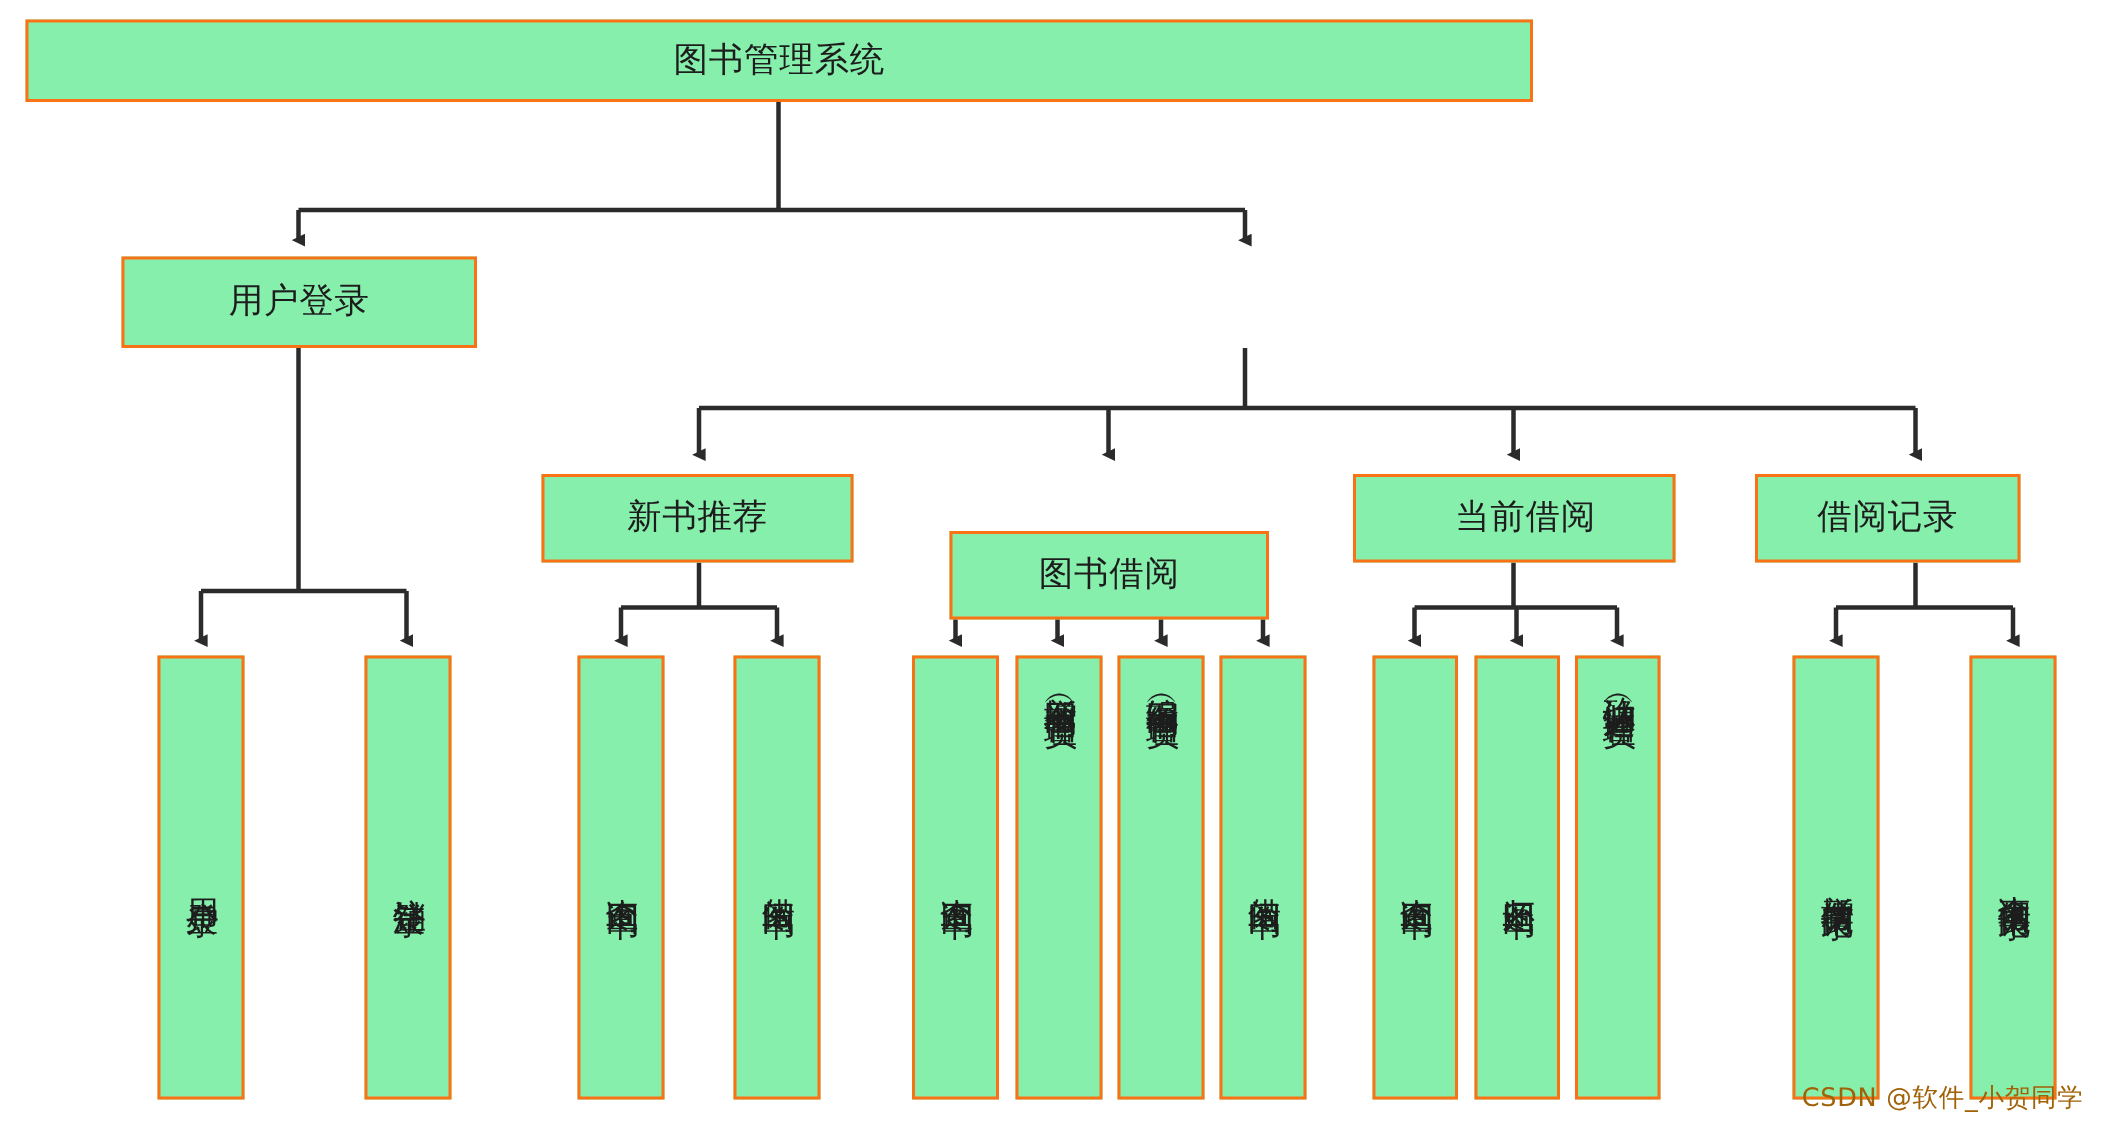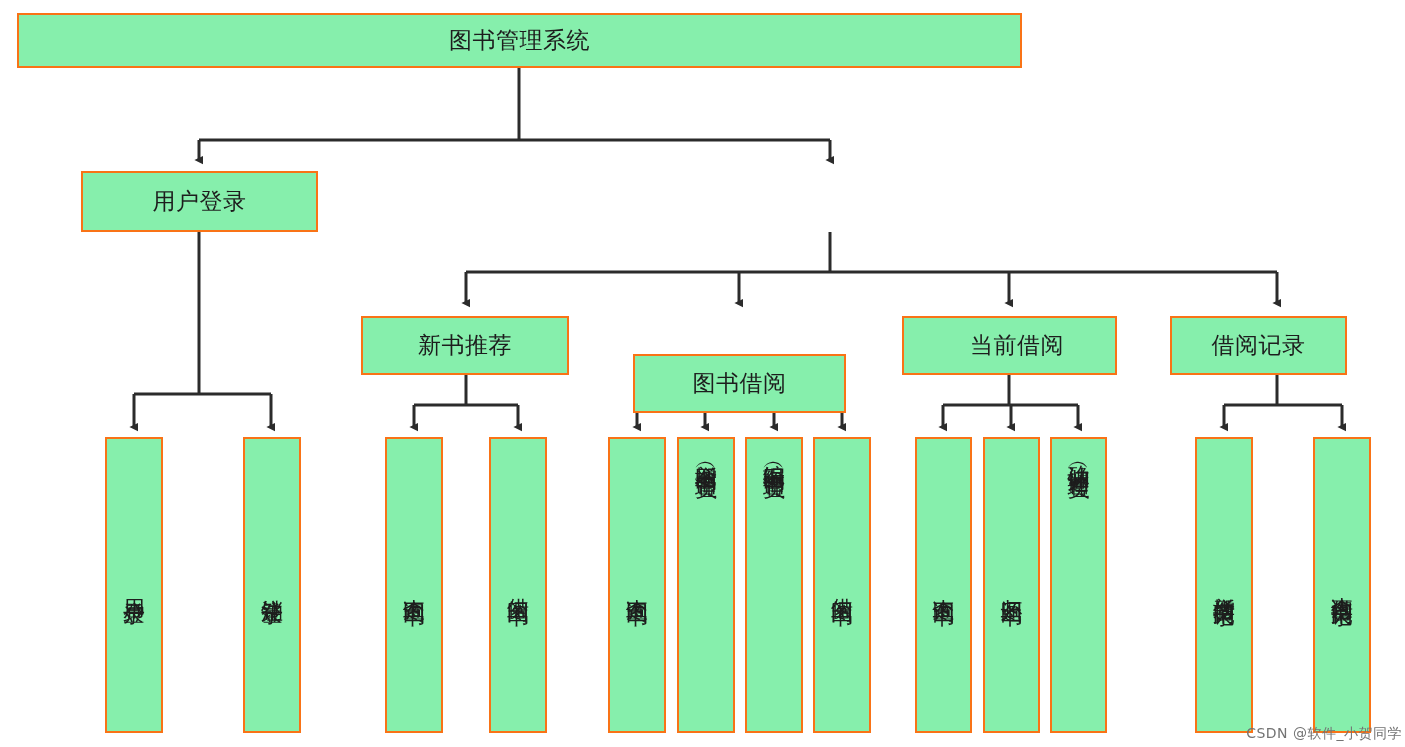--- a/index.html
+++ b/index.html
@@ -62,24 +62,24 @@
     line-height: 1.0;
     letter-spacing: 2px;
     white-space: nowrap;
   }
   .node.vertical.centered {
     align-items: center;
     padding-top: 0;
   }
   #watermark {
     position: absolute;
-    right: 3px;
+    right: 16px;
     bottom: 4px;
-    font-size: 14px;
-    color: #737373;
+    font-size: 17px;
+    color: #a16207;
     letter-spacing: 0.5px;
     z-index: 5;
     white-space: nowrap;
   }
 </style>
 </head>
 <body>
 
 <div id="diagram-root">
 

